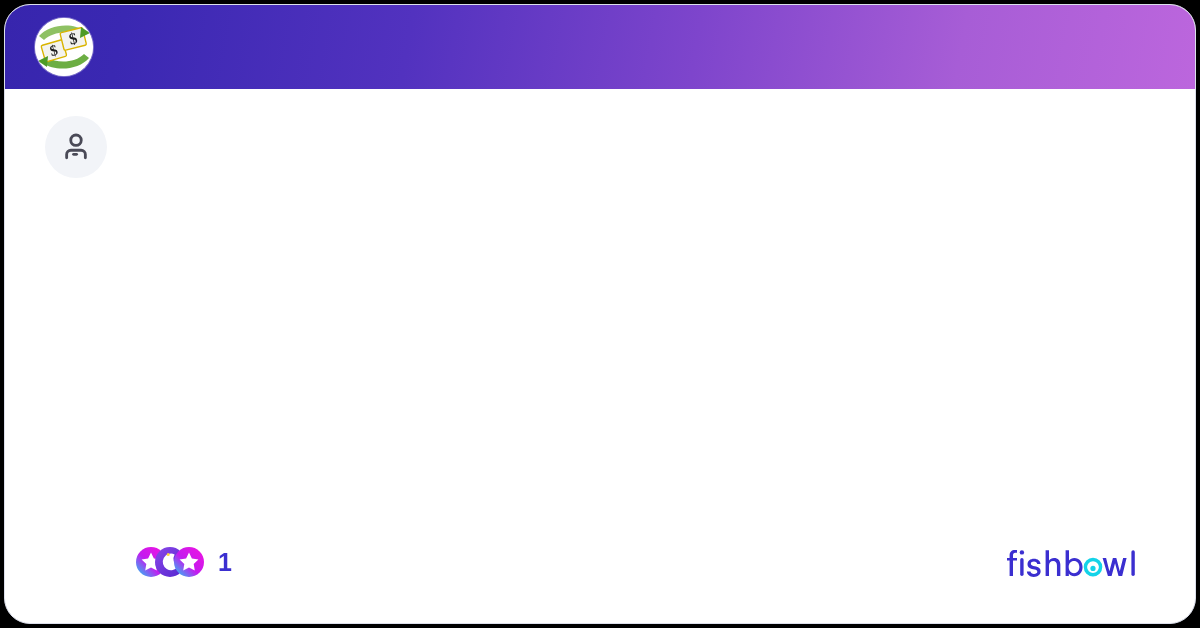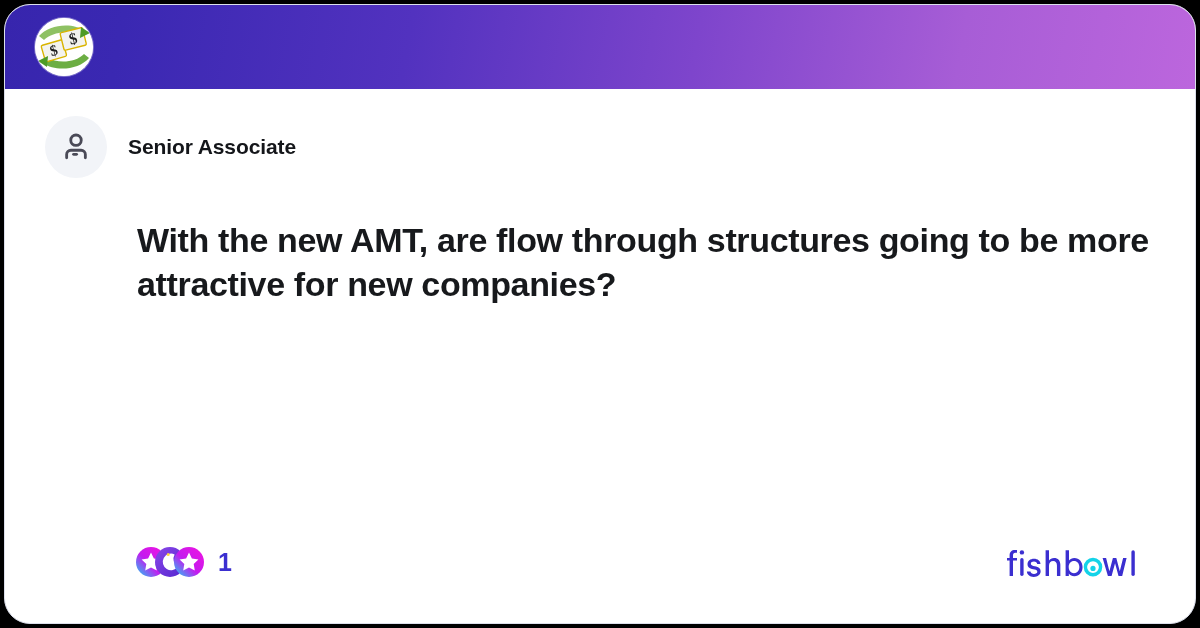--- a/index.html
+++ b/index.html
@@ -193,24 +193,22 @@
   <div class="card-body">
 
     <div class="author-row">
       <div class="author-avatar">
         <svg width="34" height="34" viewBox="0 0 24 24" fill="none" stroke="#4a4a57" stroke-width="2" stroke-linecap="round" stroke-linejoin="round" aria-hidden="true">
           <circle cx="12" cy="7.2" r="3.7"></circle>
           <path d="M5.4 19.6v-2.3a3 3 0 0 1 3-3h7.2a3 3 0 0 1 3 3v2.3"></path>
           <path d="M10.3 17.2h2.1"></path>
         </svg>
       </div>
-      <div class="author-name">Senior Associate</div>
     </div>
 
-    <div class="post-text">With the new AMT, are flow through structures going to be more attractive for new companies?</div>
 
     <div class="card-footer">
 
       <div class="reactions">
         <div class="reaction-stack">
 
           <span class="reaction-badge">
             <svg viewBox="0 0 30 30" xmlns="http://www.w3.org/2000/svg" aria-hidden="true">
               <defs>
                 <linearGradient id="rg1" x1="1" y1="0" x2="0" y2="1">

